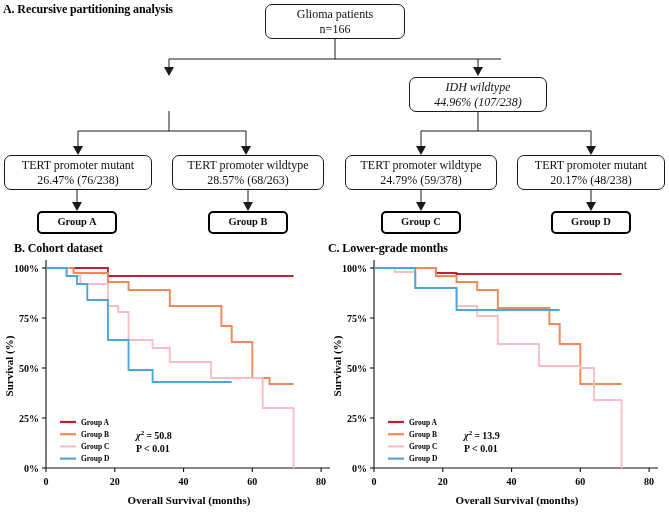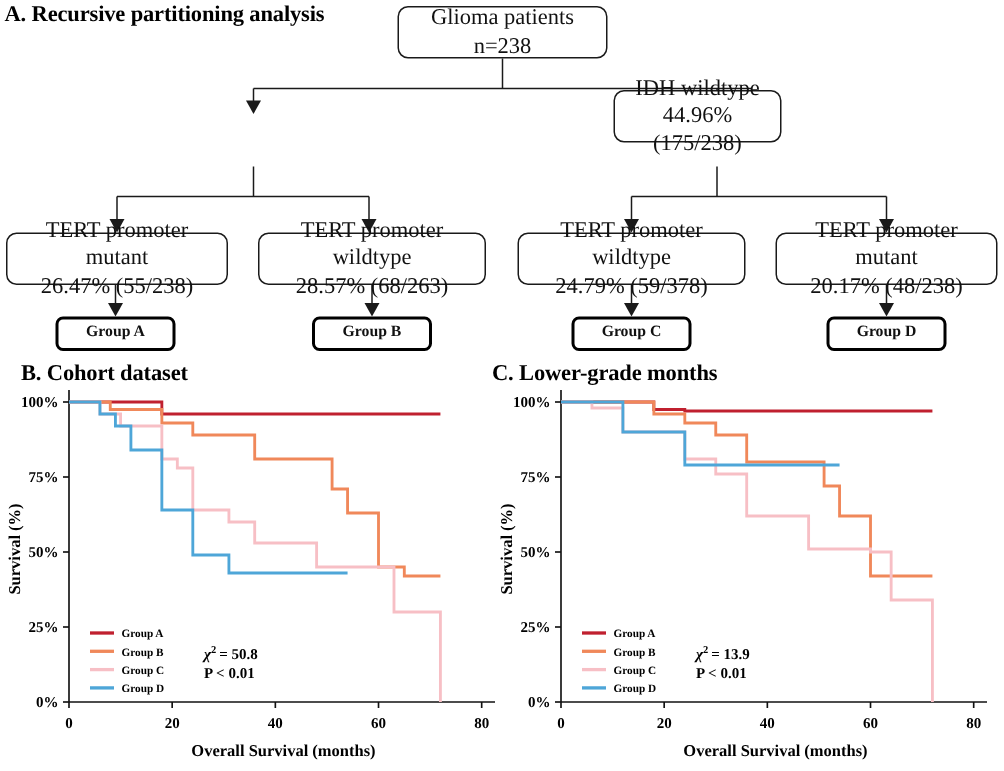--- a/index.html
+++ b/index.html
@@ -19,21 +19,21 @@
     position: relative;
     width: 669px;
     height: 514px;
   }
 
   
   .panel-label {
     position: absolute;
     font-family: "Liberation Serif", serif;
     font-weight: bold;
-    font-size: 15px;
+    font-size: 12px;
     letter-spacing: -0.1px;
     white-space: nowrap;
   }
   #label-a { left: 3px;   top: 2px; }
   #label-b { left: 14px;   top: 241px; }
   #label-c { left: 328px; top: 241px; }
 
   
   #flowchart {
     position: absolute;
@@ -52,37 +52,37 @@
     box-sizing: border-box;
     border: 1px solid #1a1a1a;
     border-radius: 7px;
     background: #ffffff;
     display: flex;
     flex-direction: column;
     align-items: center;
     justify-content: center;
     text-align: center;
     font-family: "Liberation Serif", serif;
-    font-size: 15px;
+    font-size: 12px;
     line-height: 1.22;
     color: #111111;
     padding: 1px 3px;
   }
   .node .line2 { margin-top: 0px; }
   .node.group {
     border: 2px solid #000000;
     border-radius: 5px;
     font-weight: bold;
     font-size: 10.5px;
   }
 
   
   #node-root   { left: 265px; top: 4px;   width: 140px; height: 35px; }
   #node-idhm   { left: 100px; top: 76px;  width: 138px; height: 35px; }
-  #node-idhw   { left: 409px; top: 60px;  width: 112px; height: 35px; }
+  #node-idhw   { left: 409px; top: 77px;  width: 138px; height: 35px; font-style: italic; }
   #node-tert-a { left: 4px;   top: 155px; width: 148px; height: 35px; }
   #node-tert-b { left: 172px; top: 155px; width: 152px; height: 35px; }
   #node-tert-c { left: 345px; top: 155px; width: 152px; height: 35px; }
   #node-tert-d { left: 517px; top: 155px; width: 148px; height: 35px; }
   #node-grp-a  { left: 37px;  top: 211px; width: 80px;  height: 23px; }
   #node-grp-b  { left: 208px; top: 211px; width: 80px;  height: 23px; }
   #node-grp-c  { left: 381px; top: 211px; width: 80px;  height: 23px; }
   #node-grp-d  { left: 551px; top: 211px; width: 80px;  height: 23px; }
 
   
@@ -169,32 +169,32 @@
 
         <polygon points="77,211 72,202 82,202"></polygon>
         <polygon points="248,211 243,202 253,202"></polygon>
         <polygon points="421,211 416,202 426,202"></polygon>
         <polygon points="591,211 586,202 596,202"></polygon>
       </g>
     </svg>
 
     <div class="node" id="node-root">
       <span>Glioma patients</span>
-      <span class="line2">n=238</span>
+      <span class="line2">n=166</span>
     </div>
 
 
     <div class="node" id="node-idhw">
       <span>IDH wildtype</span>
-      <span class="line2">44.96% (175/238)</span>
+      <span class="line2">44.96% (107/238)</span>
     </div>
 
     <div class="node" id="node-tert-a">
       <span>TERT promoter mutant</span>
-      <span class="line2">26.47% (55/238)</span>
+      <span class="line2">26.47% (76/238)</span>
     </div>
 
     <div class="node" id="node-tert-b">
       <span>TERT promoter wildtype</span>
       <span class="line2">28.57% (68/263)</span>
     </div>
 
     <div class="node" id="node-tert-c">
       <span>TERT promoter wildtype</span>
       <span class="line2">24.79% (59/378)</span>

